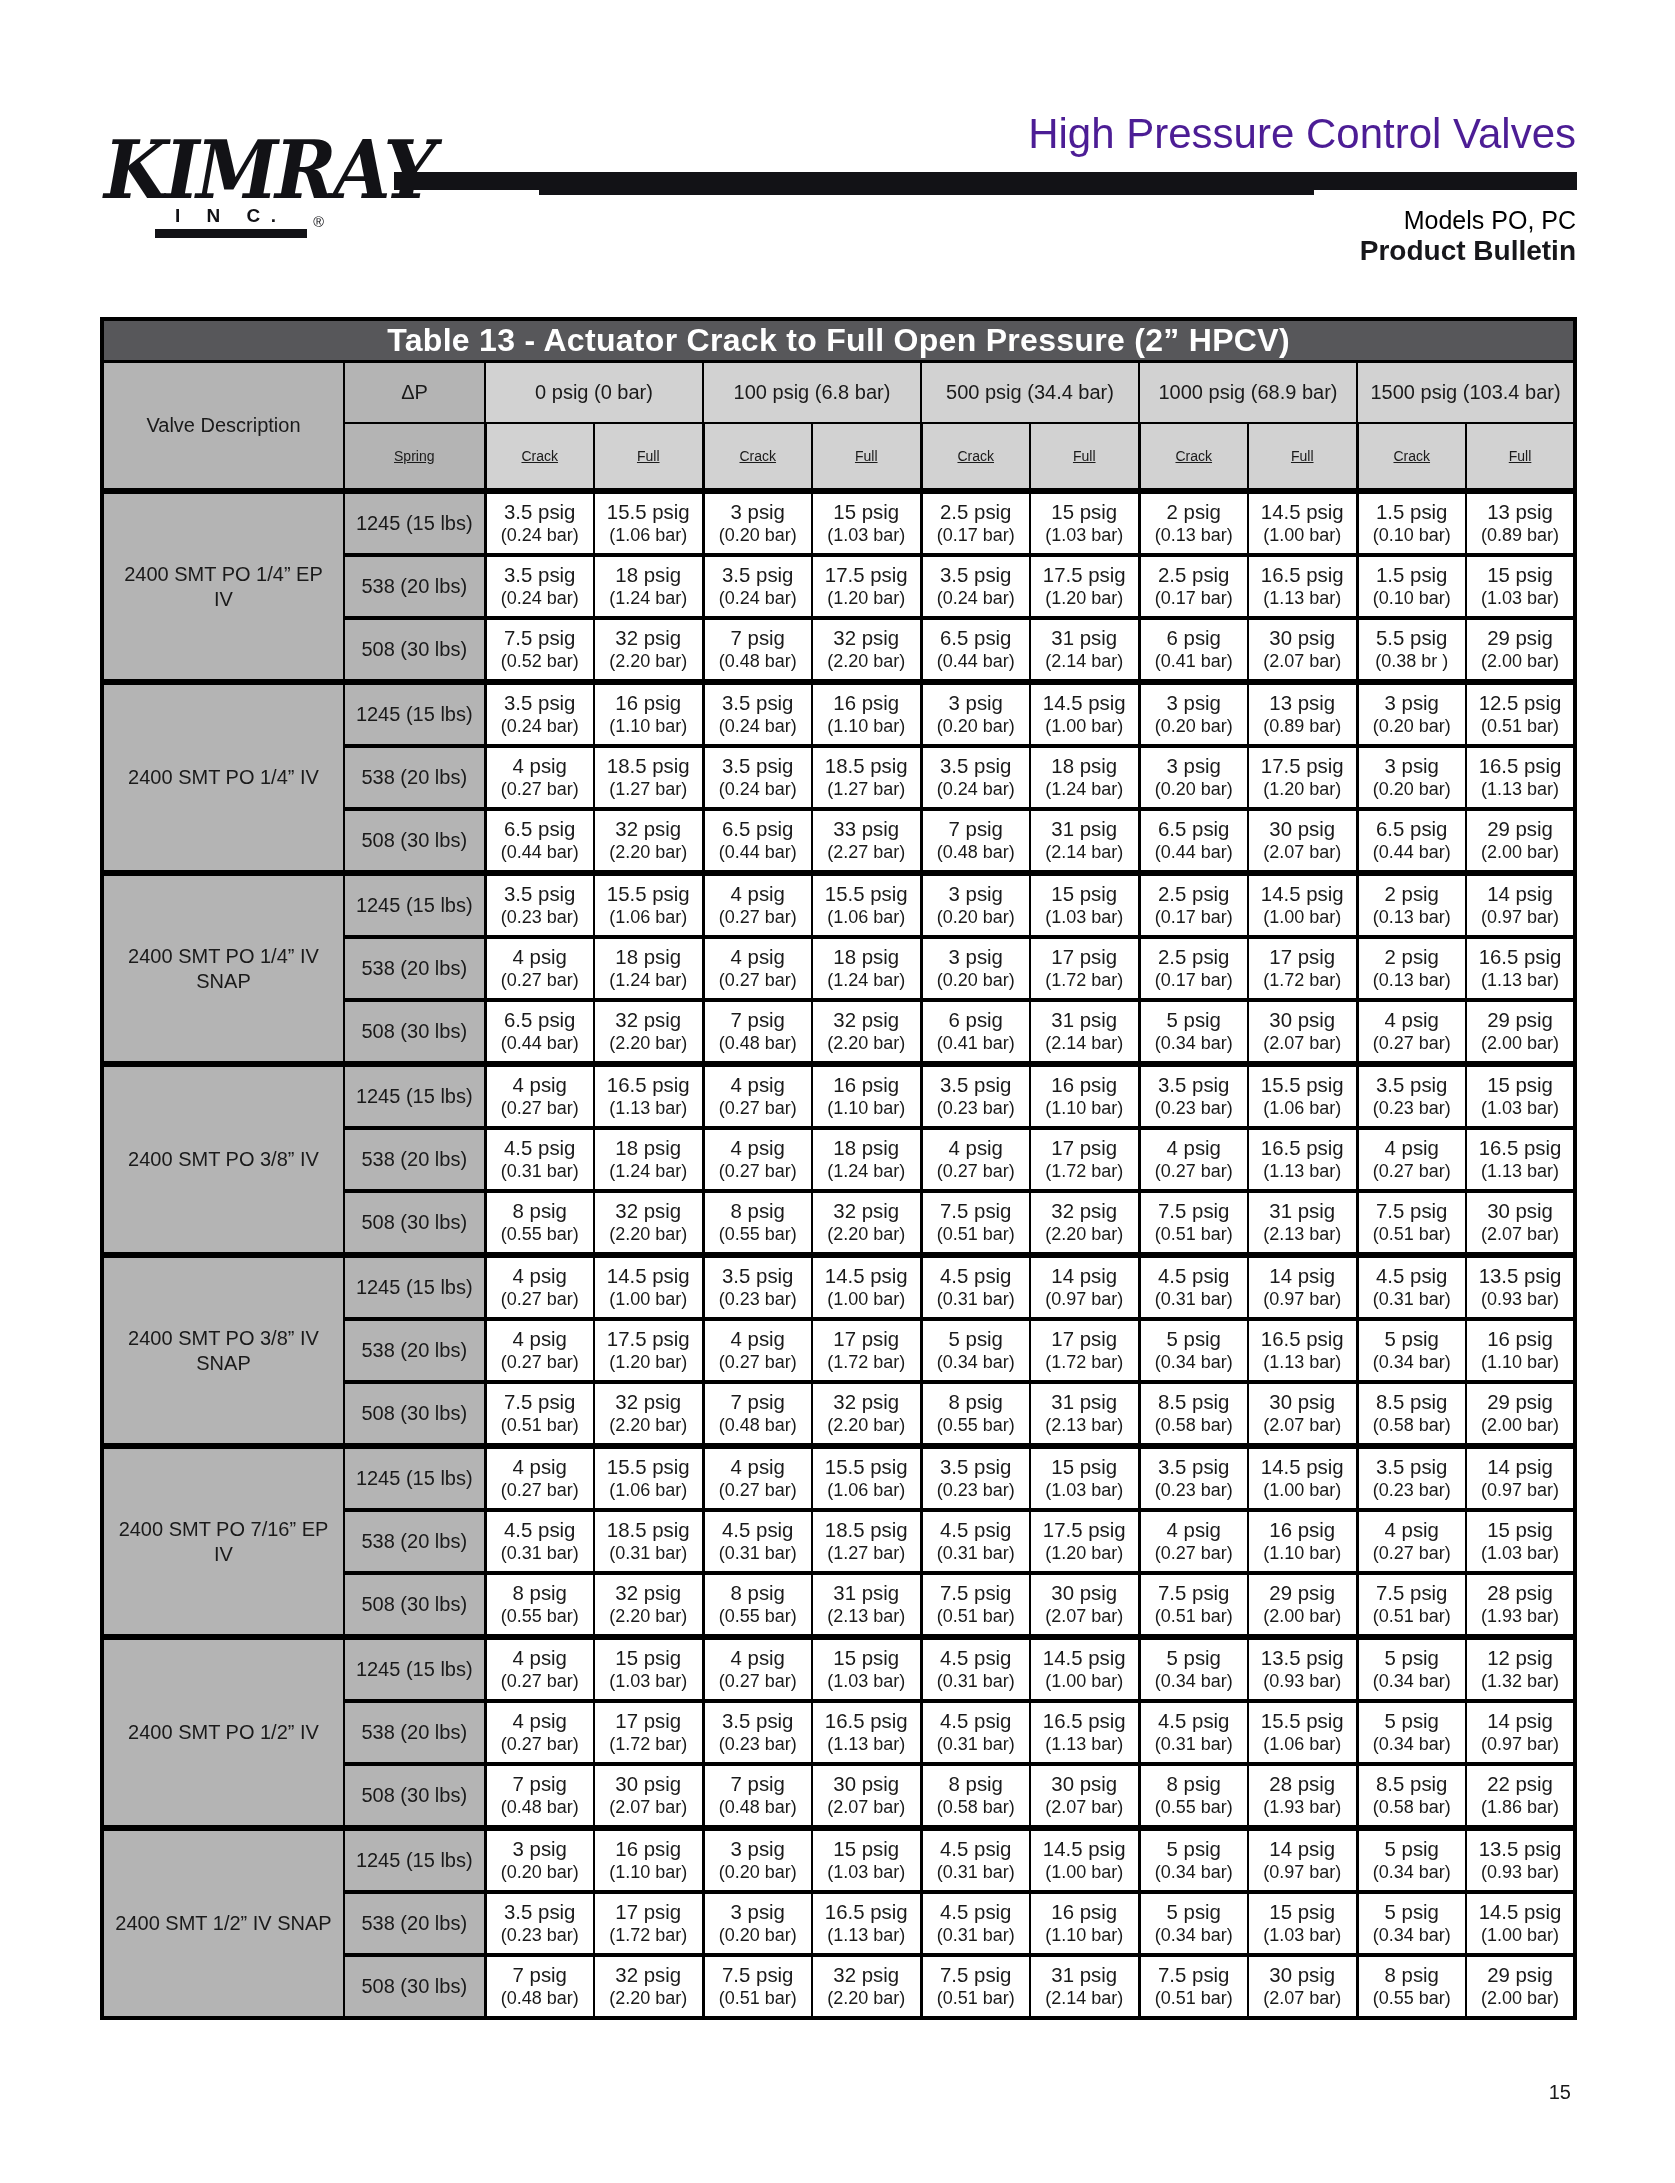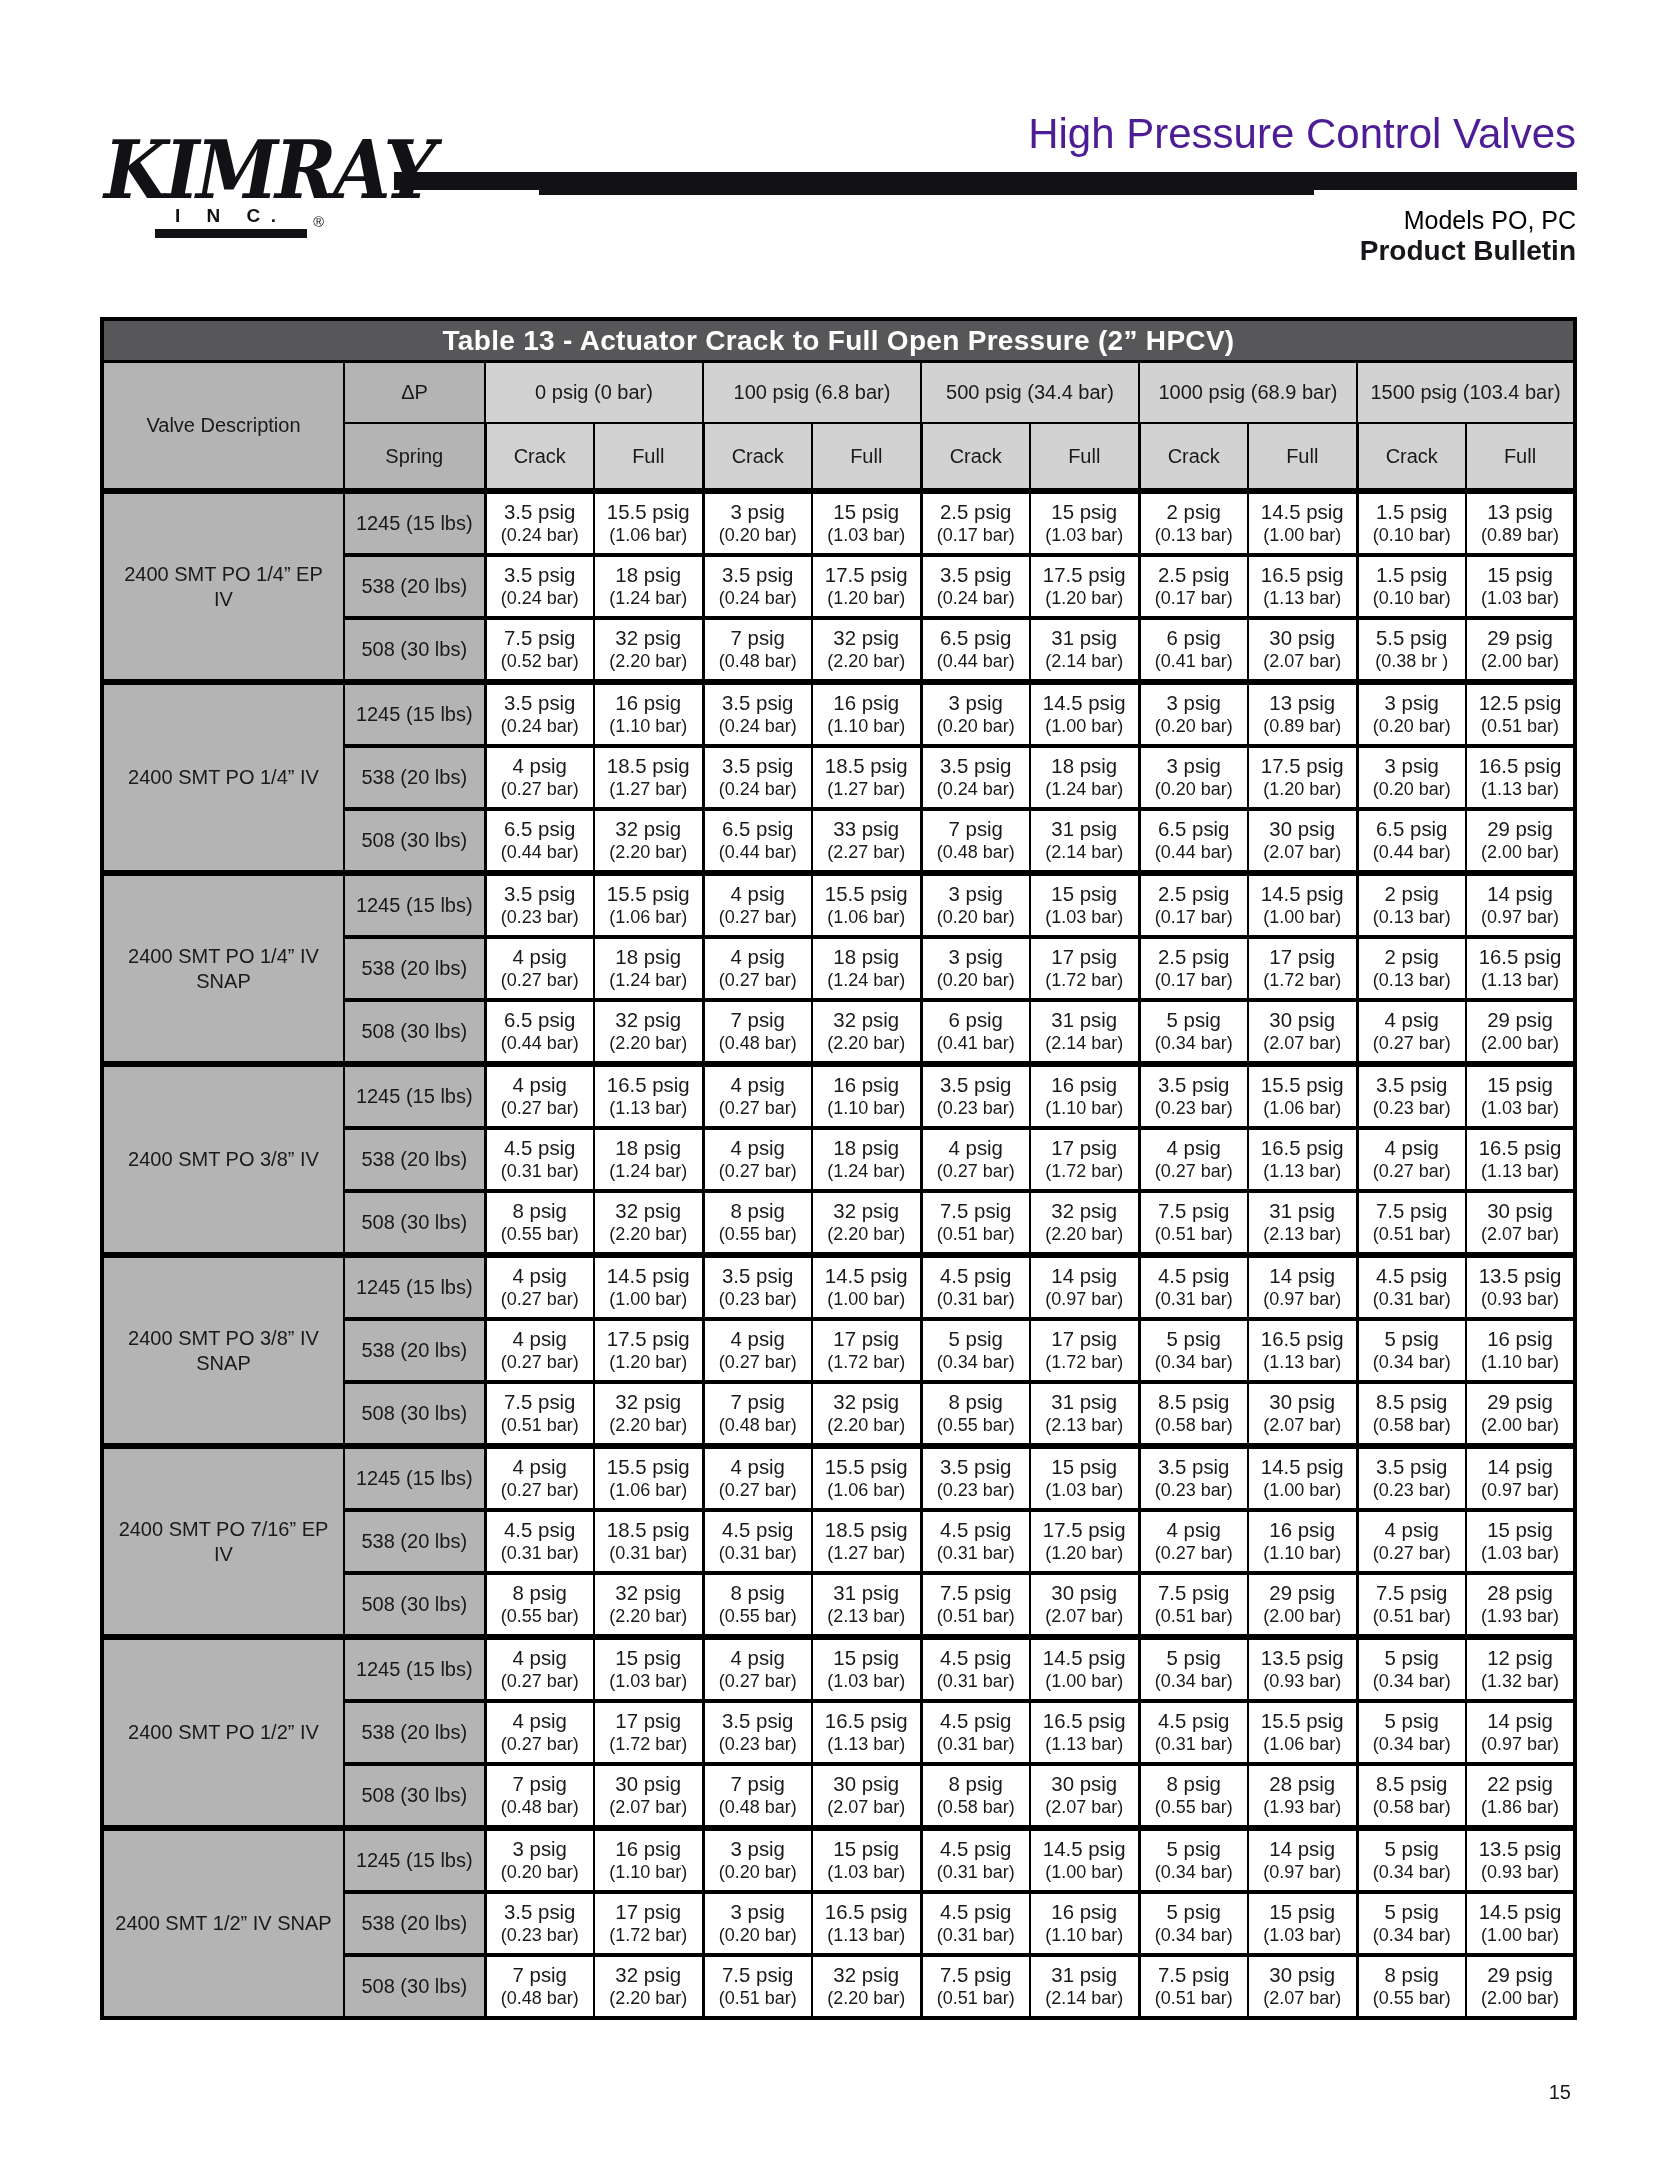--- a/index.html
+++ b/index.html
@@ -115,26 +115,26 @@
     text-align: center;
     vertical-align: middle;
     padding: 0;
     overflow: hidden;
   }
   tr.title-row td {
     height: 39px;
     background: var(--title-bar);
     color: #ffffff;
     font-weight: 700;
-    font-size: 28px;
+    font-size: 32px;
     border-bottom: 3.3px solid var(--border);
     letter-spacing: 0.3px;
   }
   tr.dp-row td { height: 59px; font-size: 20px; }
-  tr.sub-row td { height: 64px; font-size: 20px; border-bottom: 4px solid var(--border); }
+  tr.sub-row td { height: 64px; font-size: 14px; border-bottom: 4px solid var(--border); text-decoration: underline; }
   td.corner { background: var(--label-fill); }
   td.dp-col { background: var(--header-fill); border-left: 3.3px solid var(--border); }
   td.sub { background: var(--header-fill); }
   td.sub.pair-start { border-left: 3.3px solid var(--border); }
 
   tbody td { background: #ffffff; height: 59px; }
   tbody td.valve {
     background: var(--label-fill);
     font-size: 20px;
     line-height: 1.25;

